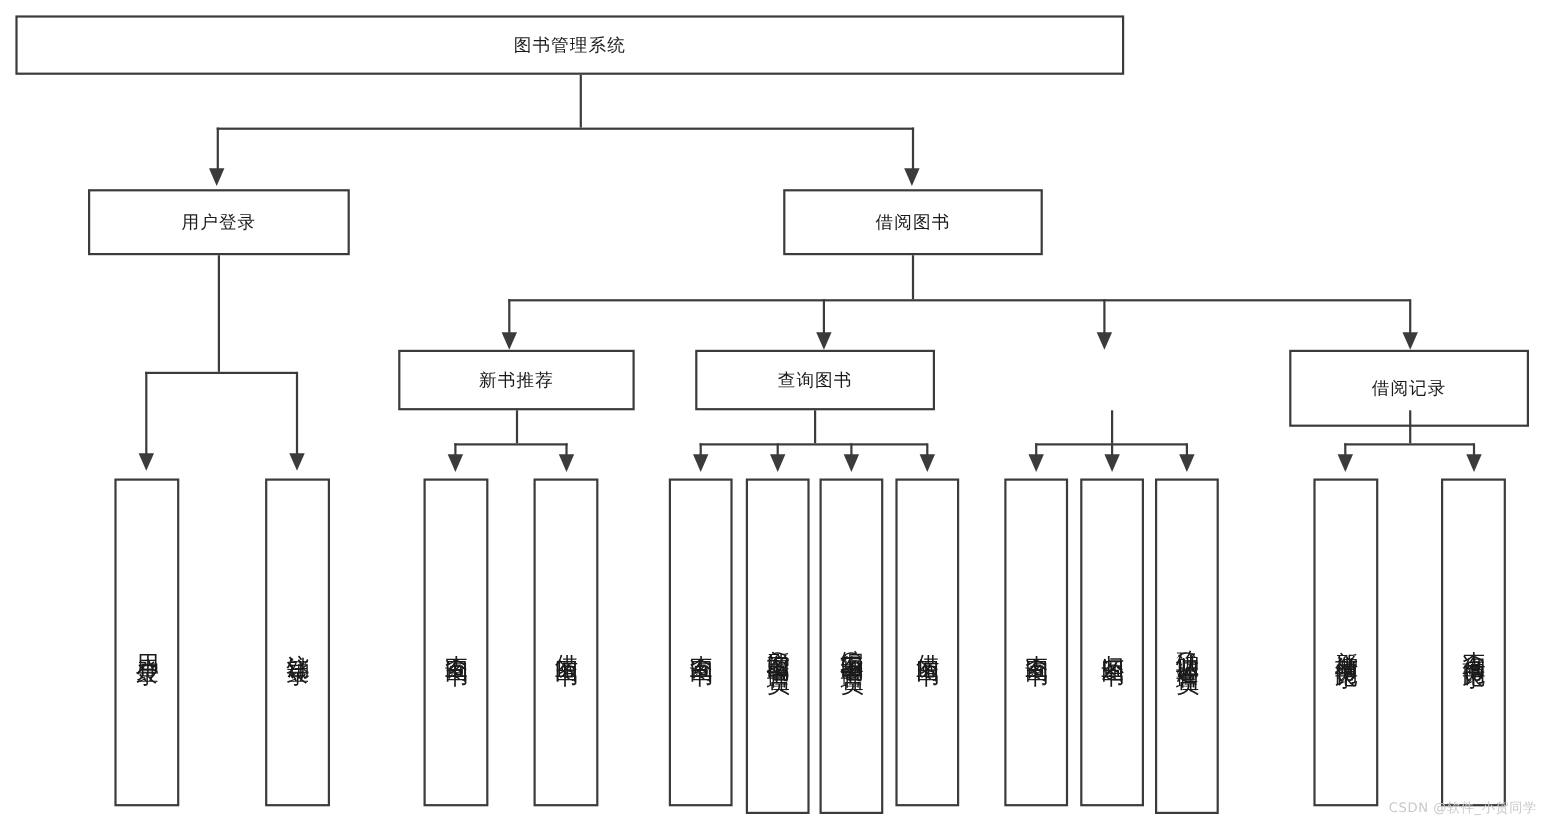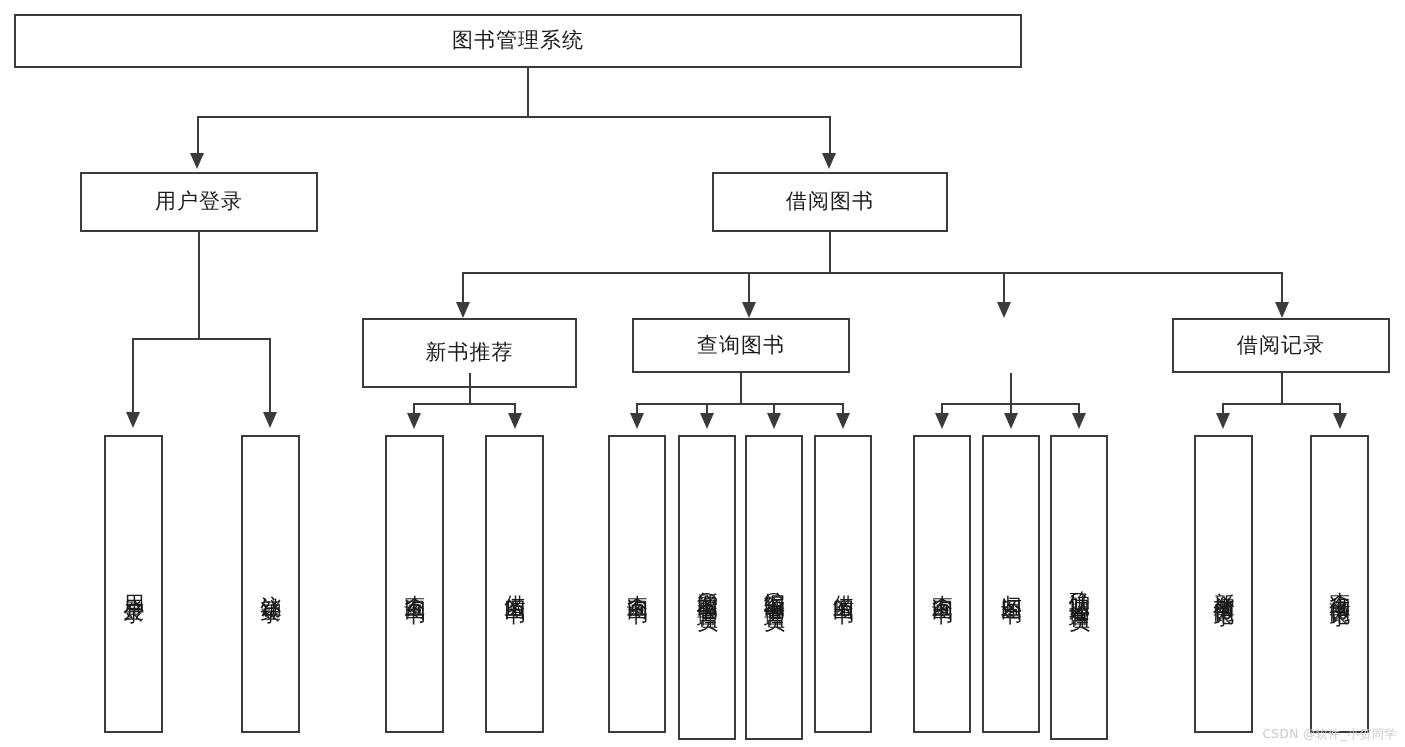--- a/index.html
+++ b/index.html
@@ -22,21 +22,21 @@
     position: absolute;
     box-sizing: border-box;
     border: 2px solid #3b3b3b;
     background: #ffffff;
     display: flex;
     align-items: center;
     justify-content: center;
     color: #1a1a1a;
   }
   .node.h {
-    font-size: 21px;
+    font-size: 16px;
     letter-spacing: 1px;
     line-height: 1.2;
   }
   .node.v {
     writing-mode: vertical-rl;
     text-orientation: upright;
     font-size: 21px;
     letter-spacing: 3px;
     line-height: 1.1;
     padding: 6px 0;
@@ -109,27 +109,27 @@
   <div class="edge hline" style="left:462px; top:272px; width:820px;"></div>
   <div class="edge vline" style="left:462px; top:272px; height:32px;"></div>
   <div class="arrow" style="left:456px; top:302px;"></div>
   <div class="edge vline" style="left:748px; top:272px; height:32px;"></div>
   <div class="arrow" style="left:742px; top:302px;"></div>
   <div class="edge vline" style="left:1003px; top:272px; height:32px;"></div>
   <div class="arrow" style="left:997px; top:302px;"></div>
   <div class="edge vline" style="left:1281px; top:272px; height:32px;"></div>
   <div class="arrow" style="left:1275px; top:302px;"></div>
 
-  <div class="node h" style="left:362px; top:318px; width:215px; height:70px;align-items:center;">
+  <div class="node h" style="left:362px; top:318px; width:215px; height:55px;align-items:center;">
     <span>新书推荐</span>
   </div>
   <div class="node h" style="left:632px; top:318px; width:218px; height:55px;">
     <span>查询图书</span>
   </div>
-  <div class="node h" style="left:1172px; top:318px; width:218px; height:55px;">
+  <div class="node h" style="left:1172px; top:318px; width:218px; height:70px;">
     <span>借阅记录</span>
   </div>
 
   <div class="edge vline" style="left:469px; top:373px; height:30px;"></div>
   <div class="edge hline" style="left:413px; top:403px; width:103px;"></div>
   <div class="edge vline" style="left:413px; top:403px; height:12px;"></div>
   <div class="arrow" style="left:407px; top:413px;"></div>
   <div class="edge vline" style="left:514px; top:403px; height:12px;"></div>
   <div class="arrow" style="left:508px; top:413px;"></div>
 

